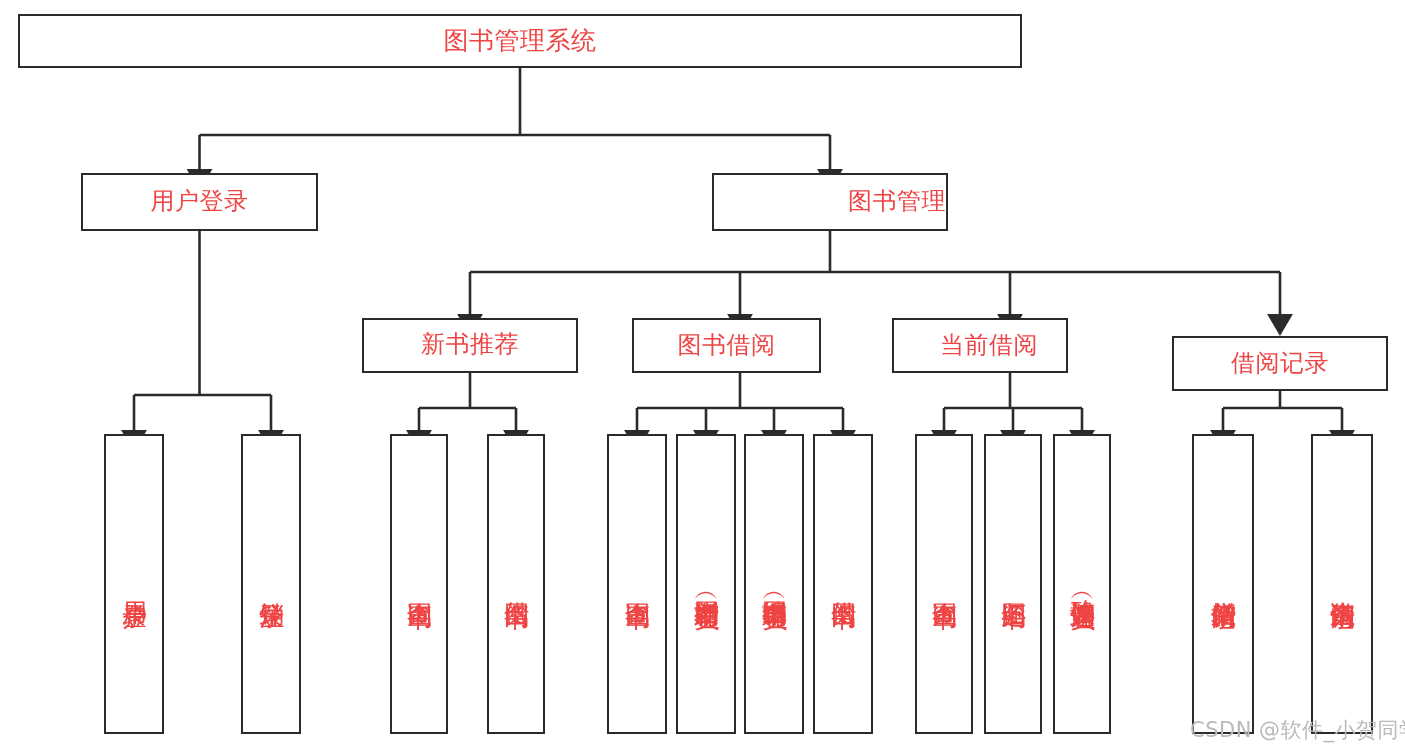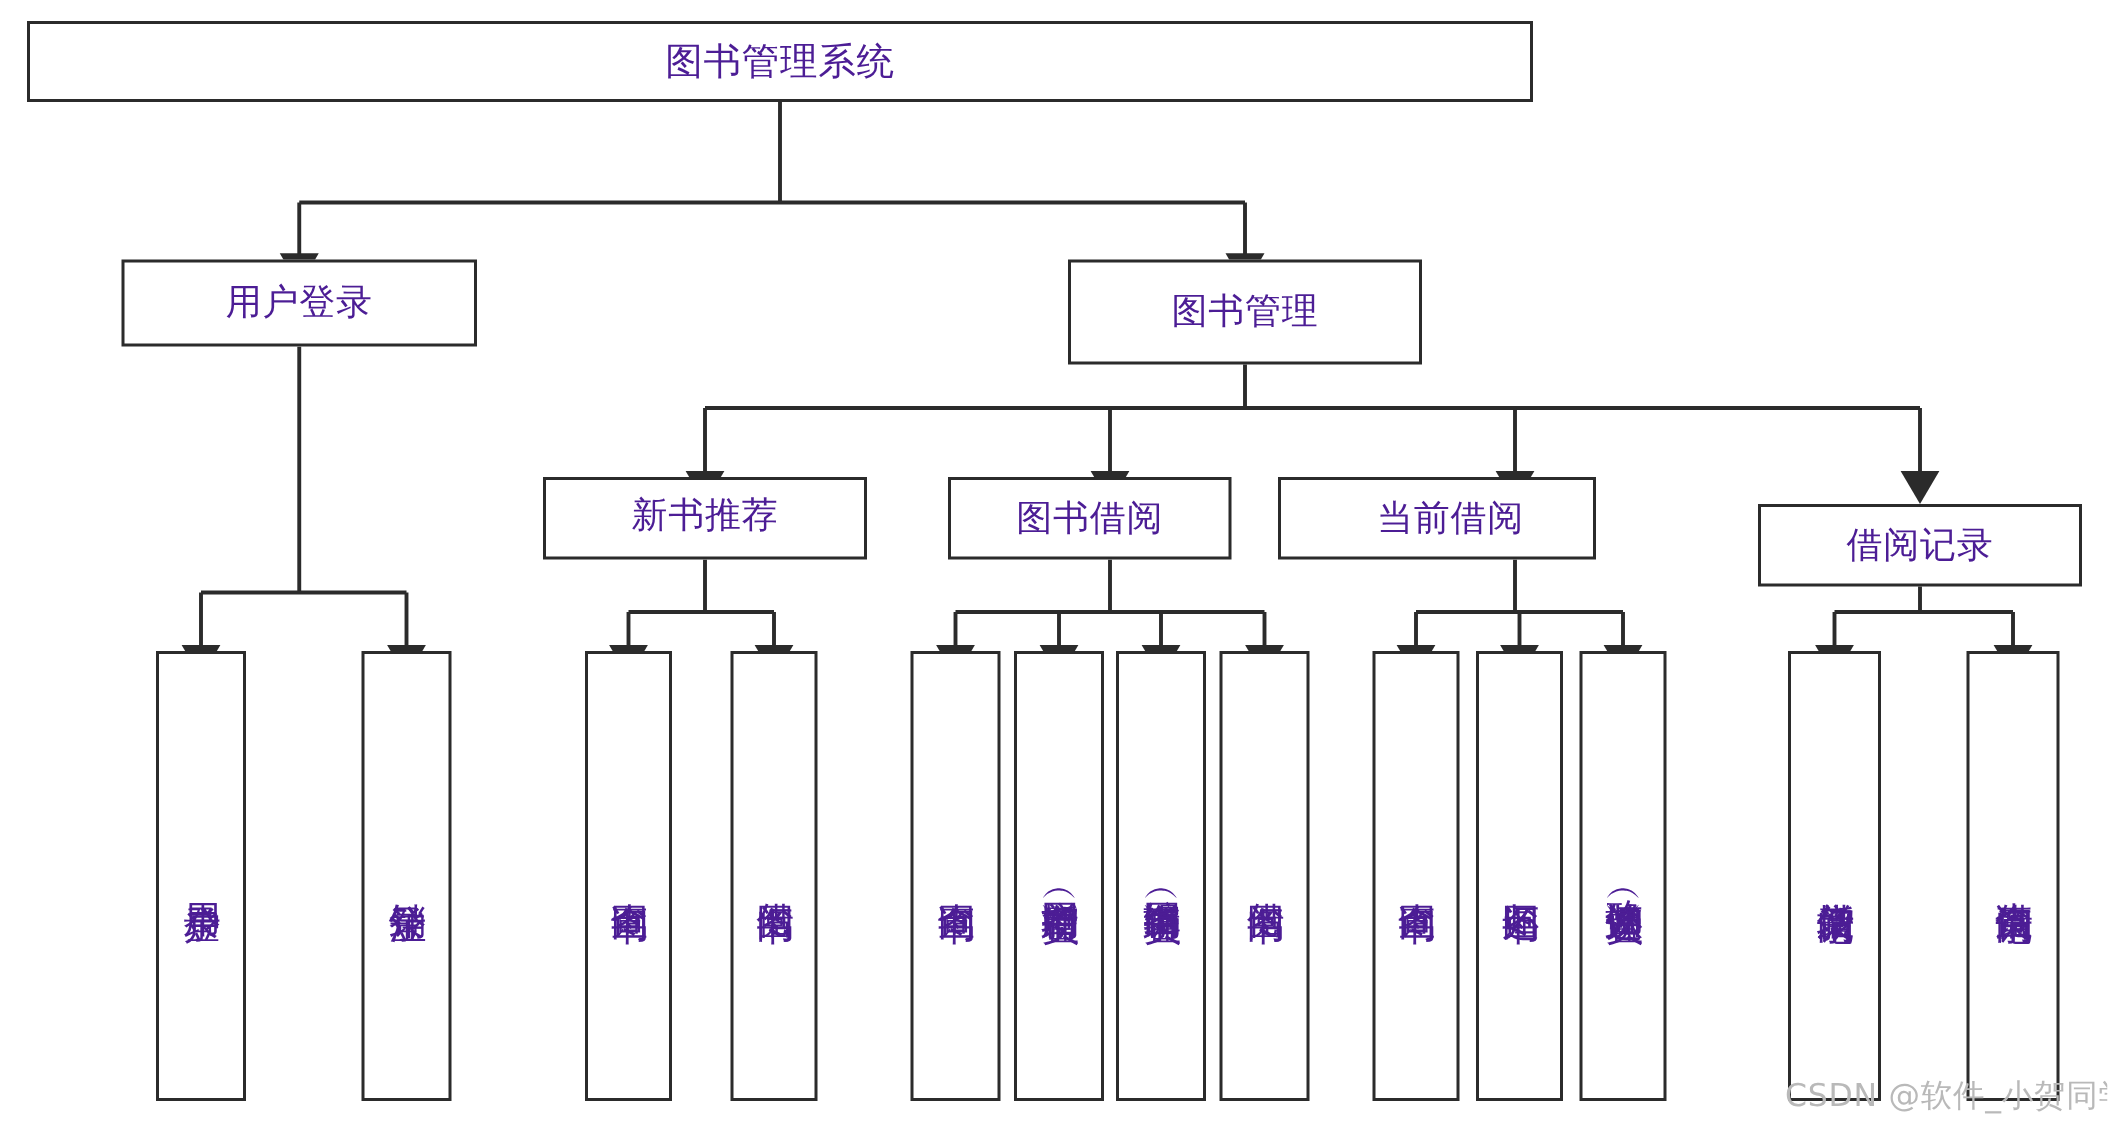--- a/index.html
+++ b/index.html
@@ -25,21 +25,21 @@
     height: 747px;
   }
   .node {
     position: absolute;
     box-sizing: border-box;
     border: 2px solid #2b2b2b;
     background: #ffffff;
     display: flex;
     align-items: center;
     justify-content: center;
-    color: #4c1d95;
+    color: #ef4444;
     z-index: 3;
   }
   .node .label {
     display: block;
     text-align: center;
     line-height: 1.06;
     letter-spacing: 0.5px;
   }
   .node.horizontal .label {
     font-size: 24px;
@@ -122,21 +122,21 @@
       </div>
       <div class="node horizontal" id="user-login-node" style="left: 81px; top: 173px; width: 237px; height: 58px; border-color: rgb(43, 43, 43);">
         <span class="label">用户登录</span>
       </div>
       <div class="node vertical" id="user-login-do-node" style="left: 104px; top: 434px; width: 60px; height: 300px; border-color: rgb(43, 43, 43);">
         <span class="label">用户登录</span>
       </div>
       <div class="node vertical" id="user-logout-node" style="left: 241px; top: 434px; width: 60px; height: 300px; border-color: rgb(43, 43, 43);">
         <span class="label">注销登录</span>
       </div>
-      <div class="node horizontal" id="book-manage-node" style="left: 712px; top: 173px; width: 236px; height: 70px; border-color: rgb(43, 43, 43);">
+      <div class="node horizontal" id="book-manage-node" style="left: 712px; top: 173px; width: 236px; height: 58px; border-color: rgb(43, 43, 43); justify-content: flex-end;">
         <span class="label">图书管理</span>
       </div>
       <div class="node horizontal" id="new-book-recommend-node" style="left: 362px; top: 318px; width: 216px; height: 55px; border-color: rgb(43, 43, 43); font-family: Liberation Mono, monospace;">
         <span class="label">新书推荐</span>
       </div>
       <div class="node vertical" id="recommend-query-book-node" style="left: 390px; top: 434px; width: 58px; height: 300px; border-color: rgb(43, 43, 43);">
         <span class="label">查询图书</span>
       </div>
       <div class="node vertical" id="recommend-borrow-book-node" style="left: 487px; top: 434px; width: 58px; height: 300px; border-color: rgb(43, 43, 43);">
         <span class="label">借阅图书</span>
@@ -149,21 +149,21 @@
       </div>
       <div class="node vertical" id="borrow-add-book-node" style="left: 676px; top: 434px; width: 60px; height: 300px; border-color: rgb(43, 43, 43);">
         <span class="label">新增图书（管理员）</span>
       </div>
       <div class="node vertical" id="borrow-edit-book-node" style="left: 744px; top: 434px; width: 60px; height: 300px; border-color: rgb(43, 43, 43);">
         <span class="label">编辑图书（管理员）</span>
       </div>
       <div class="node vertical" id="borrow-borrow-book-node" style="left: 813px; top: 434px; width: 60px; height: 300px; border-color: rgb(43, 43, 43);">
         <span class="label">借阅图书</span>
       </div>
-      <div class="node horizontal" id="current-borrow-node" style="left: 852px; top: 318px; width: 212px; height: 55px; border-color: rgb(43, 43, 43); padding-left: 18px;">
+      <div class="node horizontal" id="current-borrow-node" style="left: 892px; top: 318px; width: 176px; height: 55px; border-color: rgb(43, 43, 43); padding-left: 18px;">
         <span class="label">当前借阅</span>
       </div>
       <div class="node vertical" id="current-query-book-node" style="left: 915px; top: 434px; width: 58px; height: 300px; border-color: rgb(43, 43, 43);">
         <span class="label">查询图书</span>
       </div>
       <div class="node vertical" id="current-return-book-node" style="left: 984px; top: 434px; width: 58px; height: 300px; border-color: rgb(43, 43, 43);">
         <span class="label">归还图书</span>
       </div>
       <div class="node vertical" id="current-confirm-return-node" style="left: 1053px; top: 434px; width: 58px; height: 300px; border-color: rgb(43, 43, 43);">
         <span class="label">确认归还（管理员）</span>

